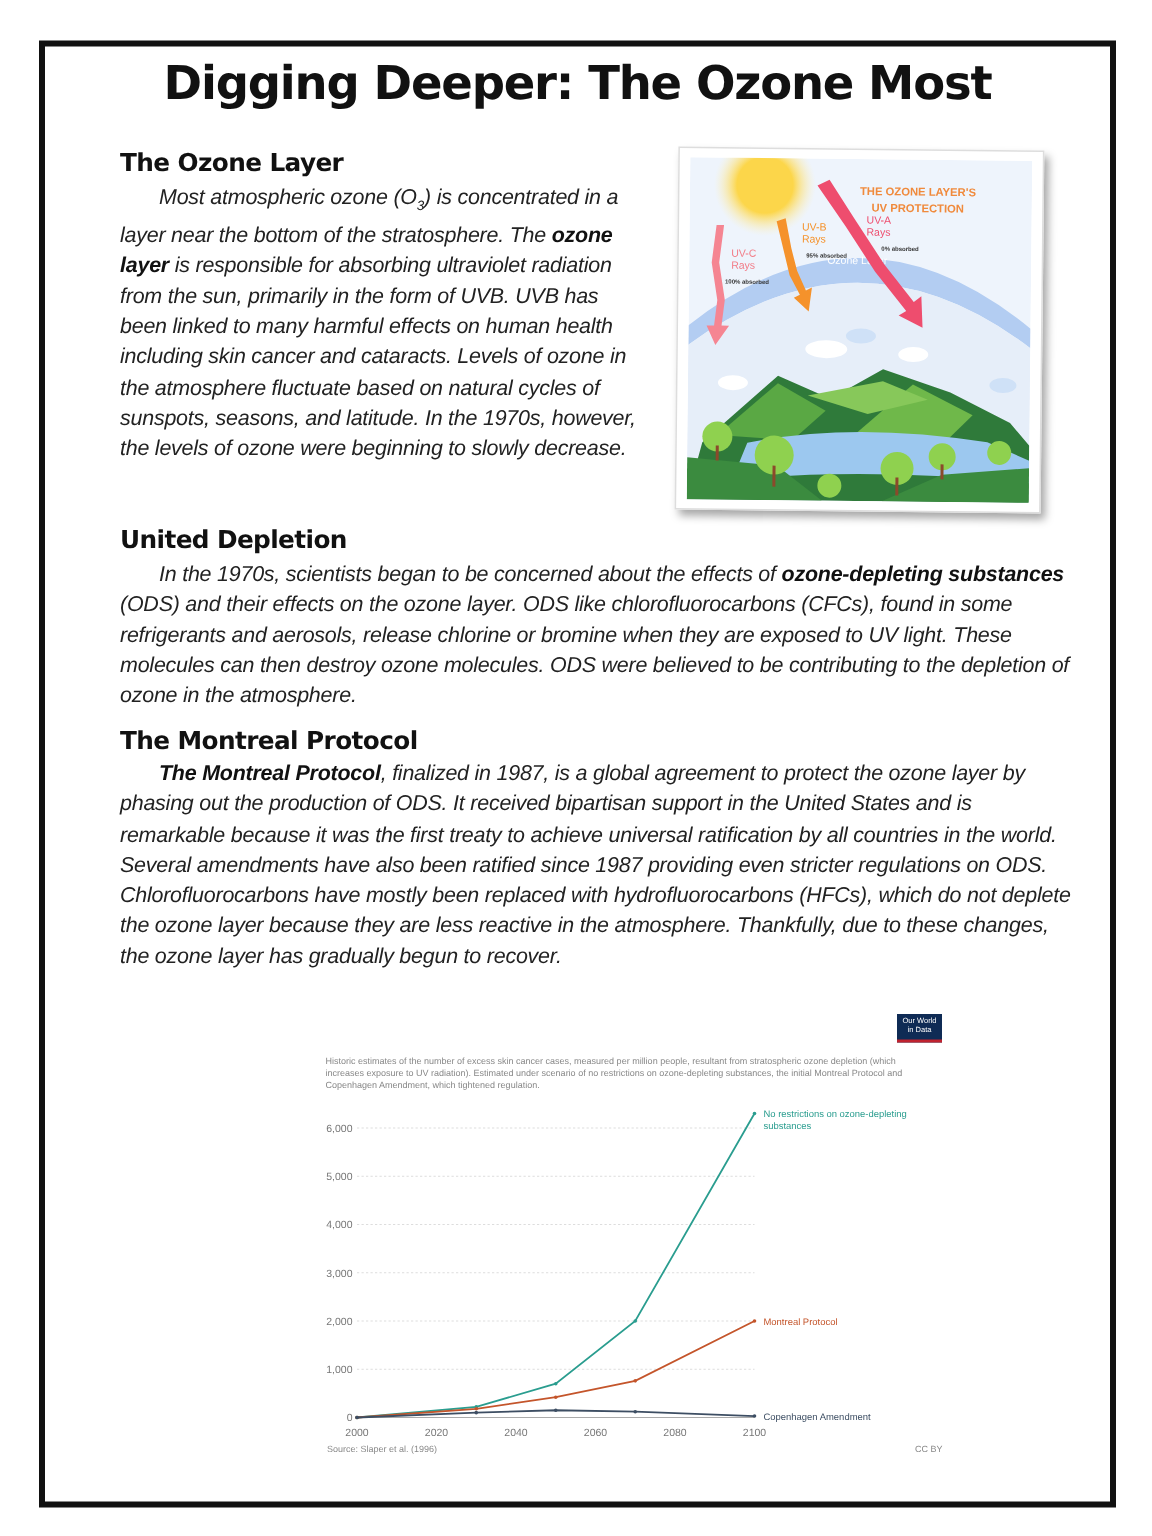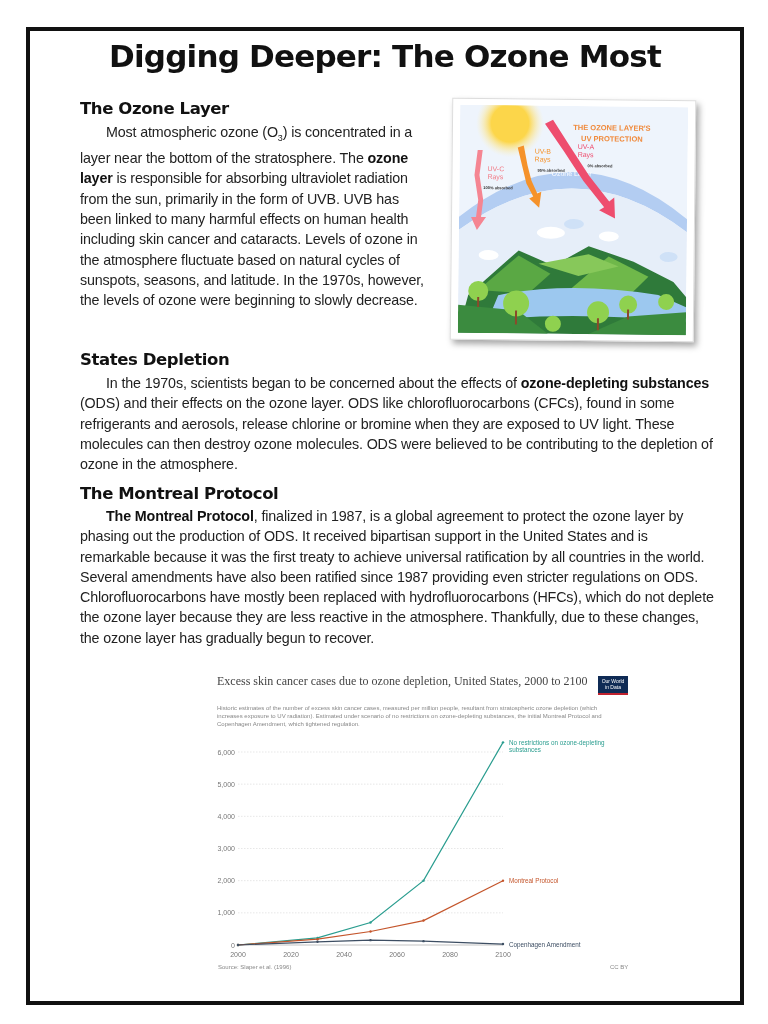--- a/index.html
+++ b/index.html
@@ -1,20 +1,20 @@
 <!DOCTYPE html>
 <html><head>
 <meta charset="utf-8">
 <style>
   html, body { margin: 0; padding: 0; background: #ffffff; }
   body { width: 768px; height: 1024px; position: relative; overflow: hidden; font-family: "Liberation Sans", sans-serif; color: #111; }
   .page-border { position: absolute; left: 26px; top: 27px; width: 710px; height: 970px; border: 4px solid #111; background: #fff; }
   .title { position: absolute; left: 30px; top: 38px; width: 710px; text-align: center; font-family: "DejaVu Sans", sans-serif; font-weight: bold; font-size: 31px; letter-spacing: -0.8px; color: #111; }
   .h2 { position: absolute; font-family: "DejaVu Sans", sans-serif; font-weight: bold; font-size: 16.5px; letter-spacing: -0.4px; color: #111; }
-  .para { position: absolute; font-family: "Liberation Sans", sans-serif; font-size: 14.3px; line-height: 20.3px; color: #222; letter-spacing: -0.15px; }
+  .para { position: absolute; font-family: "Liberation Sans", sans-serif; font-size: 14.3px; line-height: 20.3px; color: #222; letter-spacing: -0.15px; font-style: italic; }
   .para b { color: #111; }
   .indent { display: inline-block; width: 26px; }
   sub { font-size: 9px; }
 
   
   .illus-frame { position: absolute; left: 451px; top: 99px; width: 242px; height: 240px; background: #fff; border: 1px solid #ddd; box-shadow: 3px 4px 6px rgba(0,0,0,0.35); transform: rotate(0.6deg); }
   .illus-frame svg { position: absolute; left: 7px; top: 6px; }
 
   
   .chart { position: absolute; left: 216px; top: 675px; width: 420px; height: 300px; }
@@ -94,28 +94,27 @@
       <circle cx="95" cy="218" r="8" fill="#8fd14f"></circle>
       <circle cx="140" cy="206" r="11" fill="#8fd14f"></circle>
         <rect x="139" y="212" width="2" height="12" fill="#8b4a2b"></rect>
       <circle cx="170" cy="198" r="9" fill="#8fd14f"></circle>
         <rect x="169" y="203" width="2" height="10" fill="#8b4a2b"></rect>
       <circle cx="208" cy="195" r="8" fill="#8fd14f"></circle>
     </g>
   </svg>
 </div>
 
-<div class="h2" style="left:80px; top:350px;">States Depletion</div>
+<div class="h2" style="left:80px; top:350px;">United Depletion</div>
 <div class="para" style="left:80px; top:373px; width:640px;"><span class="indent"></span><span>In the 1970s, scientists began to be concerned about the effects of </span><b>ozone-depleting substances</b><span> (ODS) and their effects on the ozone layer.  ODS like chlorofluorocarbons (CFCs), found in some refrigerants and aerosols, release chlorine or bromine when they are exposed to UV light.  These molecules can then destroy ozone molecules.  ODS were believed to be contributing to the depletion of ozone in the atmosphere.</span></div>
 
 <div class="h2" style="left:80px; top:484px;">The Montreal Protocol</div>
 <div class="para" style="left:80px; top:506px; width:640px;"><span class="indent"></span><b>The Montreal Protocol</b><span>, finalized in 1987, is a global agreement to protect the ozone layer by phasing out the production of ODS.  It received bipartisan support in the United States and is remarkable because it was the first treaty to achieve universal ratification by all countries in the world.  Several amendments have also been ratified since 1987 providing even stricter regulations on ODS.  Chlorofluorocarbons have mostly been replaced with hydrofluorocarbons (HFCs), which do not deplete the ozone layer because they are less reactive in the atmosphere.  Thankfully, due to these changes, the ozone layer has gradually begun to recover.</span></div>
 
 <div class="chart">
-  <div class="chart-title">Excess skin cancer cases due to ozone depletion, United States, 2000 to 2100</div>
   <div class="chart-subtitle">Historic estimates of the number of excess skin cancer cases, measured per million people, resultant from stratospheric ozone depletion (which increases exposure to UV radiation). Estimated under scenario of no restrictions on ozone-depleting substances, the initial Montreal Protocol and Copenhagen Amendment, which tightened regulation.</div>
   <div class="owid-logo">
     <div>Our World</div>
     <div>in Data</div>
   </div>
   <svg id="chart-svg" width="420" height="300">
       <text x="19" y="272.5" text-anchor="end" font-size="7" fill="#777" font-family="Liberation Sans, sans-serif">0</text>
       <line x1="22" x2="287" y1="237.83333333333331" y2="237.83333333333331" stroke="#dddddd" stroke-width="0.7" stroke-dasharray="1.5,1.5"></line>
       <text x="19" y="240.33333333333331" text-anchor="end" font-size="7" fill="#777" font-family="Liberation Sans, sans-serif">1,000</text>
       <line x1="22" x2="287" y1="205.66666666666666" y2="205.66666666666666" stroke="#dddddd" stroke-width="0.7" stroke-dasharray="1.5,1.5"></line>

